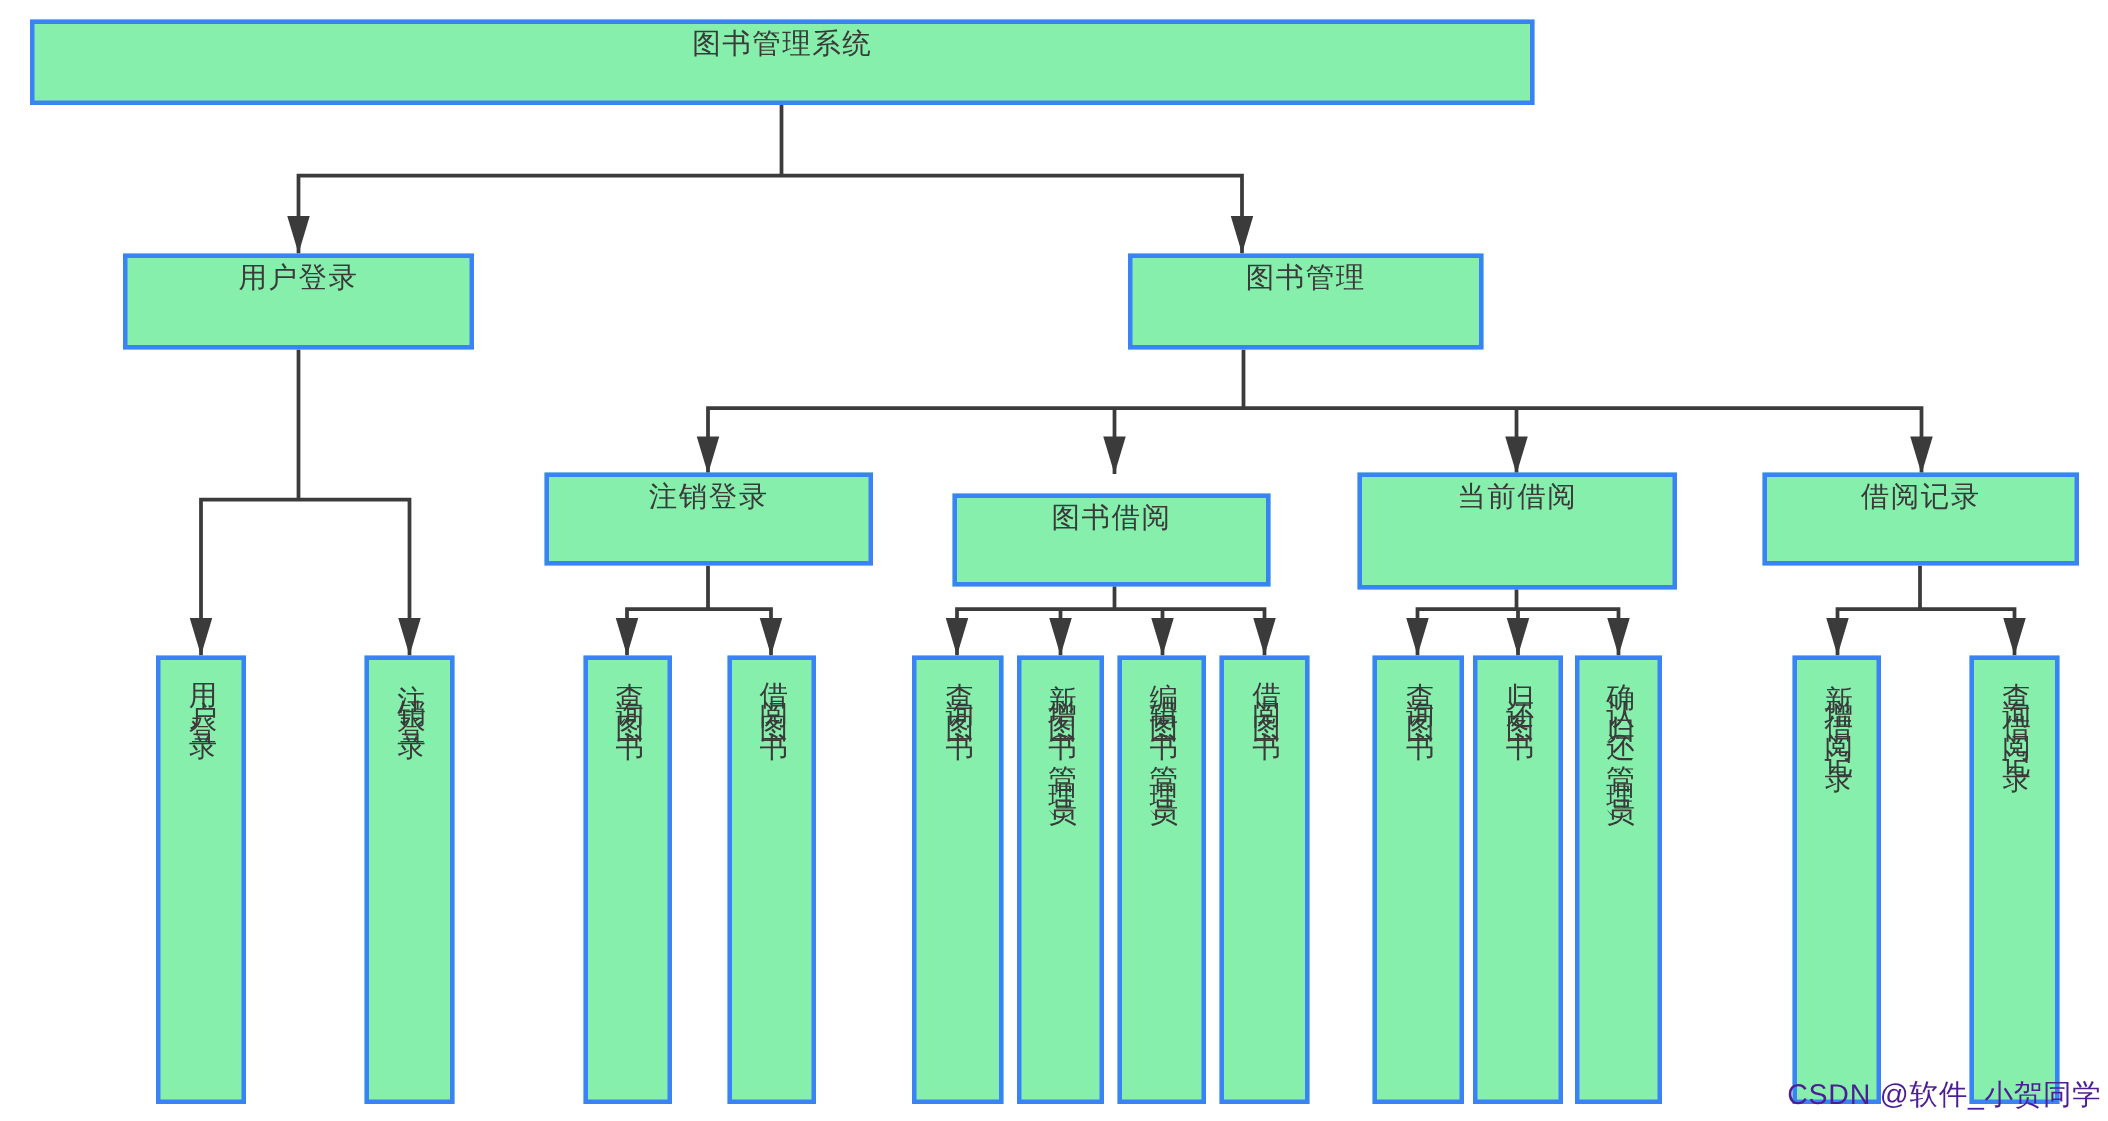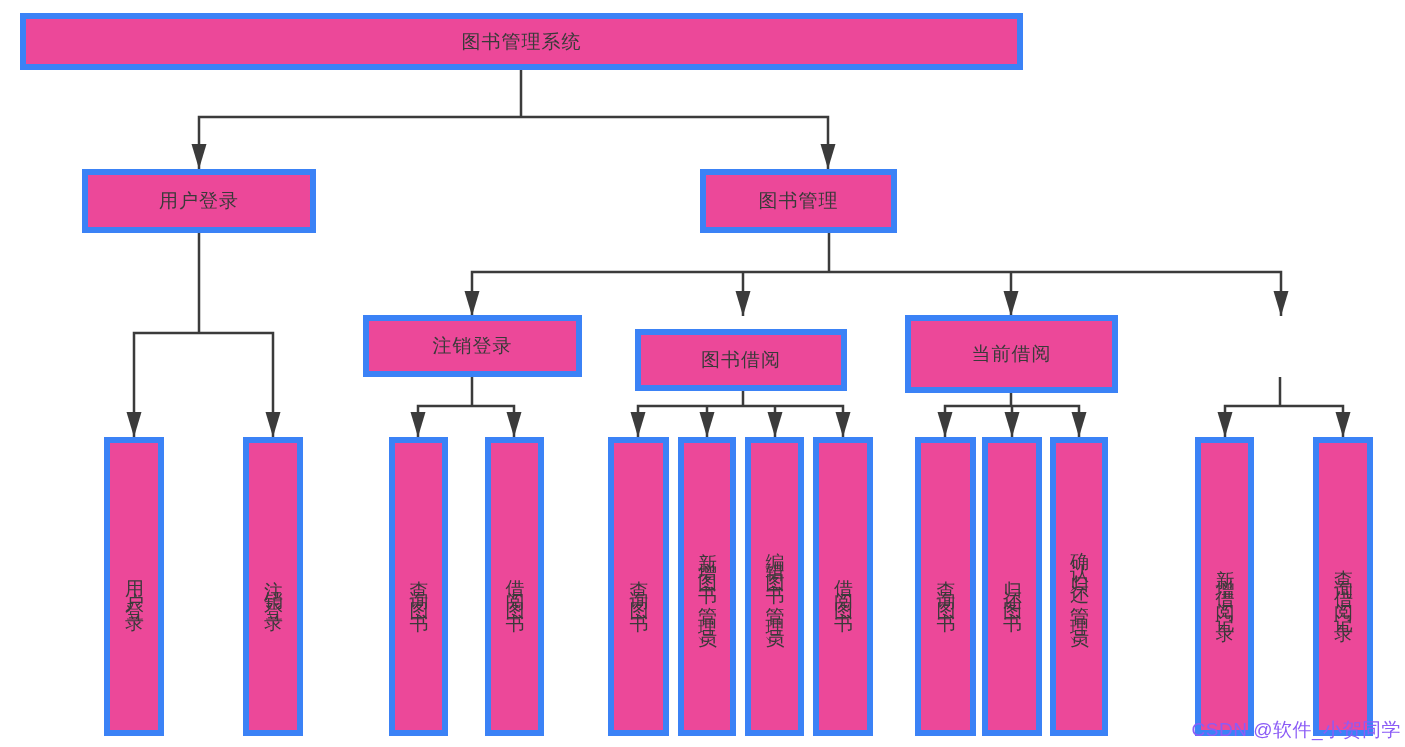--- a/index.html
+++ b/index.html
@@ -7,44 +7,44 @@
     position:relative;
     width:1405px;height:747px;
     background:#ffffff;
     font-family:"Liberation Sans","DejaVu Sans",sans-serif;
     overflow:hidden;
   }
   .wires{position:absolute;left:0;top:0;}
   .node{
     position:absolute;
     box-sizing:border-box;
-    border:6px solid #3b82f6;
-    background:#ec4899;
-    display:flex;align-items:center;justify-content:center;
+    border:3px solid #3b82f6;
+    background:#86efac;
+    display:flex;justify-content:center;
   }
   .hlabel{
     font-size:19px;
     color:#3a3a3a;
     letter-spacing:1px;
     white-space:nowrap;
   }
   .vlabel{
     writing-mode:vertical-rl;
     text-orientation:mixed;
     font-size:19px;
     color:#3a3a3a;
     letter-spacing:11px;
     line-height:1.2;
     white-space:nowrap;
   }
   .watermark{
     position:absolute;
     top:717px;right:4px;
     font-size:19px;
-    color:#8b5cf6;
+    color:#4c1d95;
     letter-spacing:0.5px;
     z-index:5;
     white-space:nowrap;
   }
 </style>
 </head>
 <body>
 
 <div class="canvas">
 
@@ -81,32 +81,35 @@
     </g>
   </svg>
 
   <div class="node" style="left:20px;top:13px;width:1003px;height:57px">
     <span class="hlabel">图书管理系统</span>
   </div>
 
   <div class="node" style="left:82px;top:169px;width:234px;height:64px">
     <span class="hlabel">用户登录</span>
   </div>
-  <div class="node" style="left:700px;top:169px;width:197px;height:64px">
+  <div class="node" style="left:752px;top:169px;width:237px;height:64px">
     <span class="hlabel">图书管理</span>
   </div>
 
   <div class="node" style="left:363px;top:315px;width:219px;height:62px">
     <span class="hlabel">注销登录</span>
   </div>
   <div class="node" style="left:635px;top:329px;width:212px;height:62px">
     <span class="hlabel">图书借阅</span>
   </div>
   <div class="node" style="left:905px;top:315px;width:213px;height:78px">
     <span class="hlabel">当前借阅</span>
+  </div>
+  <div class="node" style="left:1175px;top:315px;width:211px;height:62px">
+    <span class="hlabel">借阅记录</span>
   </div>
 
   <div class="node" style="left:104px;top:437px;width:60px;height:299px">
     <span class="vlabel">用户登录</span>
   </div>
   <div class="node" style="left:243px;top:437px;width:60px;height:299px">
     <span class="vlabel">注销登录</span>
   </div>
 
   <div class="node" style="left:389px;top:437px;width:59px;height:299px">

